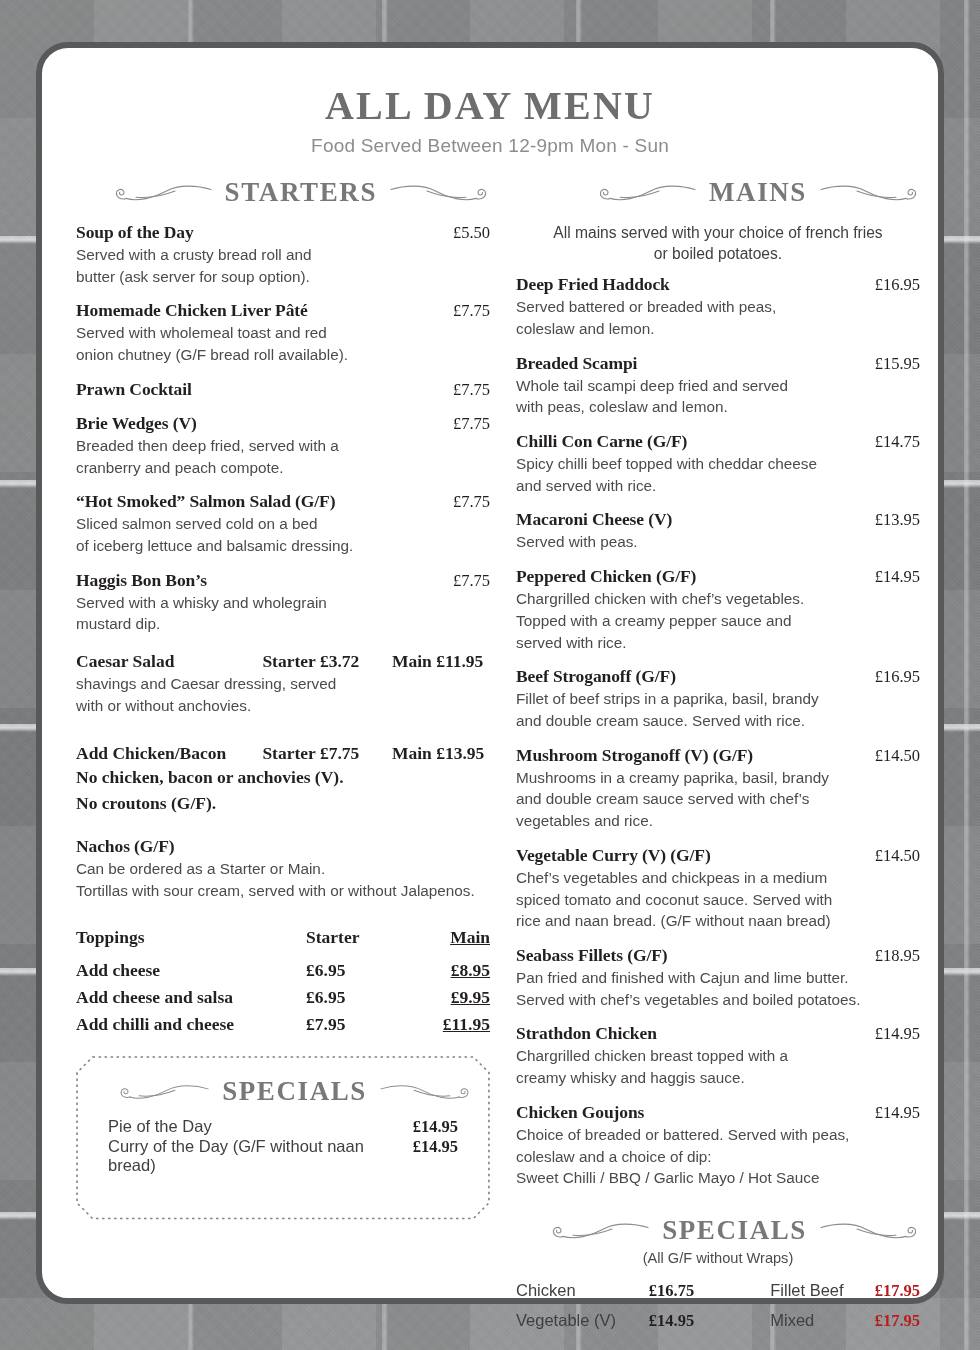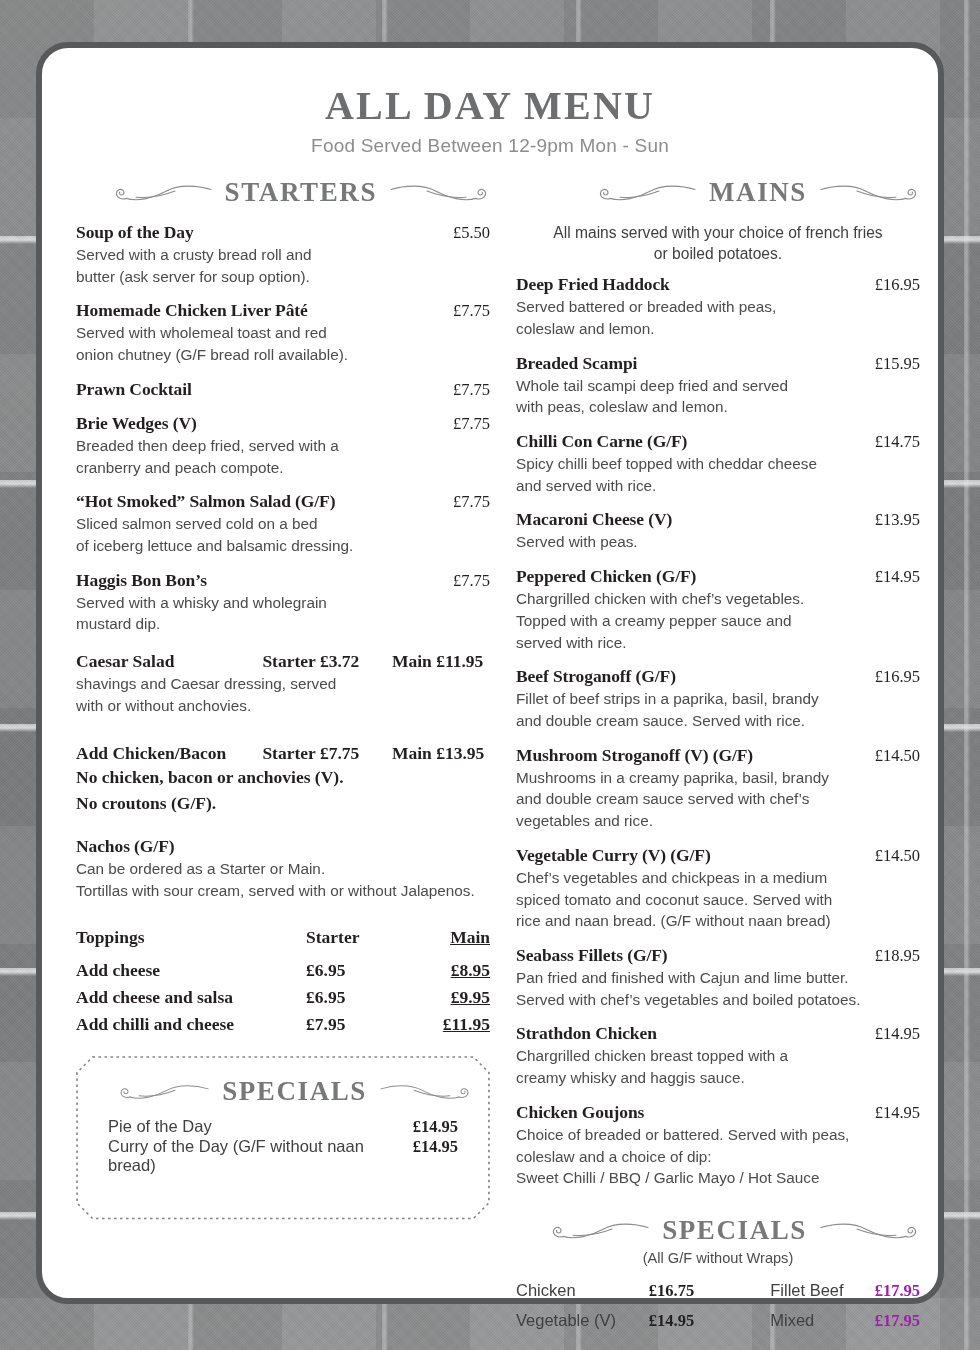--- a/index.html
+++ b/index.html
@@ -233,21 +233,21 @@
   }
   .fajitas-row .f-name  { width: 140px; font-size: 16.5px; color: #3f3f41; }
   .fajitas-row .f-price {
     width: 128px;
     font-family: "Liberation Serif", serif;
     font-weight: bold; font-size: 16.5px; color: #231f20;
   }
   .fajitas-row .f-name2 { width: 110px; font-size: 16.5px; color: #3f3f41; }
   .fajitas-row .f-price2{
     font-family: "Liberation Serif", serif;
-    font-weight: bold; font-size: 16.5px; color: #a21caf;
+    font-weight: bold; font-size: 16.5px; color: #b91c1c;
   }
 </style>
 </head>
 <body>
 
 <div id="bg-tiles">
   <div id="bg-noise"></div>
 </div>
 
 <div id="menu-card">

